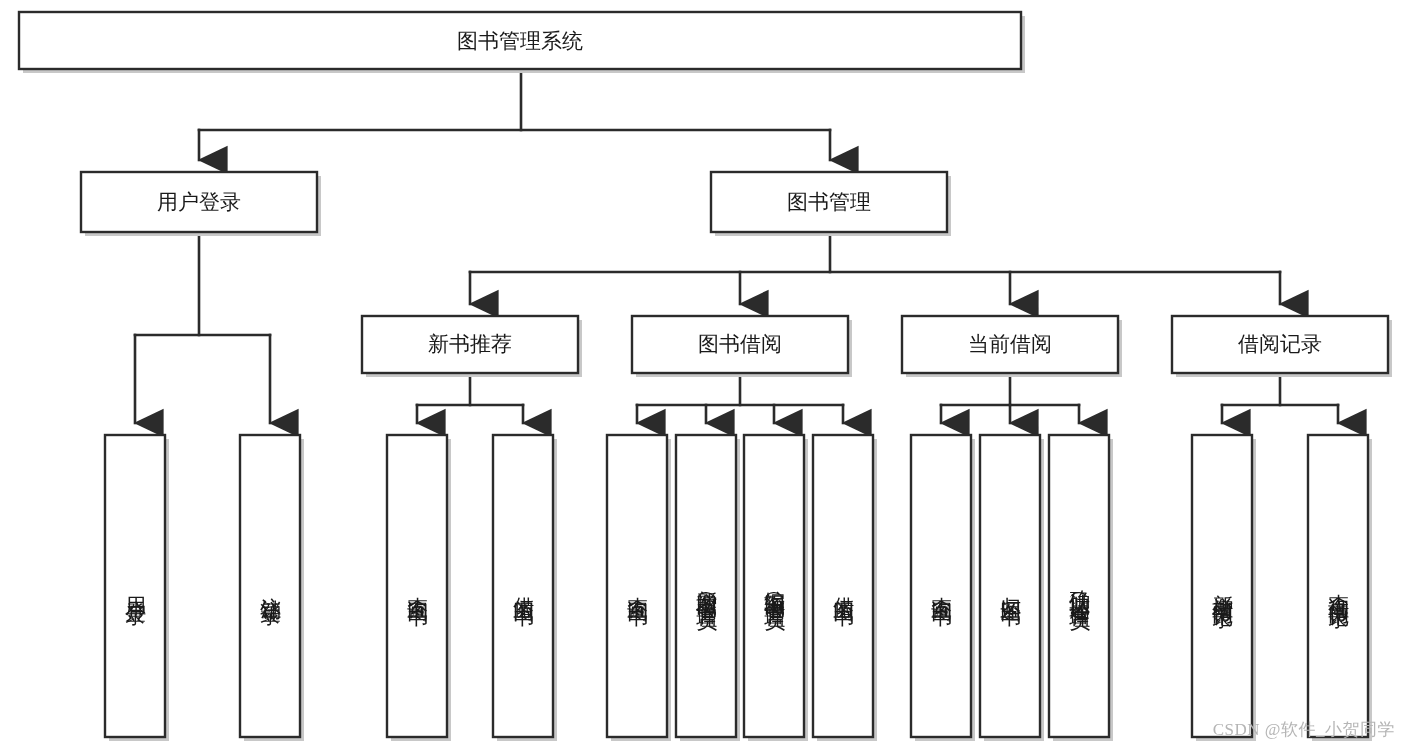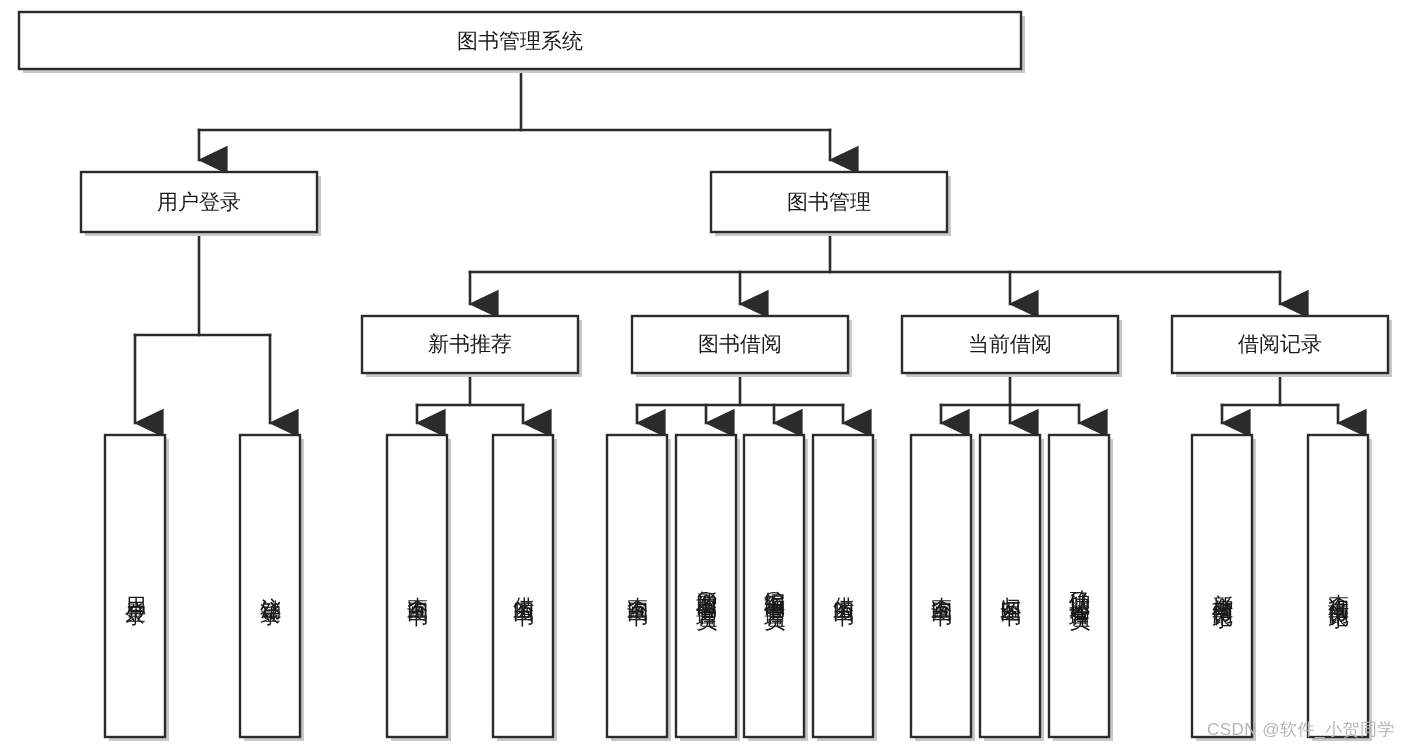--- a/index.html
+++ b/index.html
@@ -68,21 +68,21 @@
     line-height: 1.22;
     color: #1a1a1a;
     letter-spacing: 3px;
     white-space: nowrap;
     text-align: center;
   }
   .watermark {
     position: absolute;
     right: 10px;
     bottom: 6px;
-    font-family: Liberation Sans, sans-serif;
+    font-family: Liberation Serif, serif;
     font-size: 17px;
     color: #b5b5b5;
     letter-spacing: 0.5px;
     white-space: nowrap;
     user-select: none;
   }
 </style>
 </head>
 <body>
 

